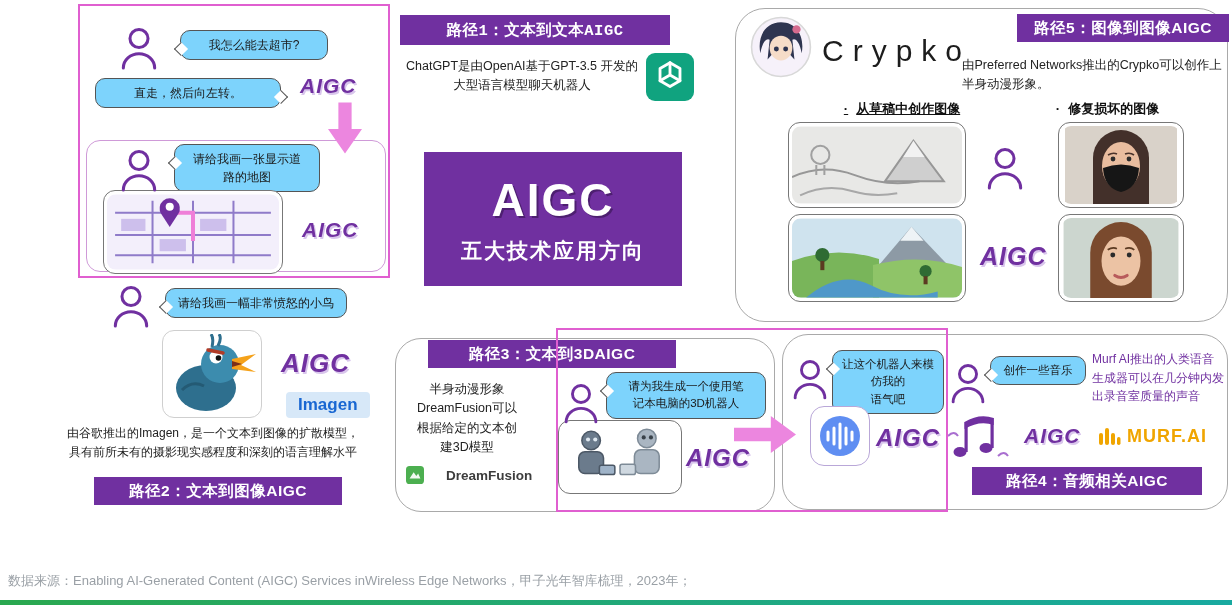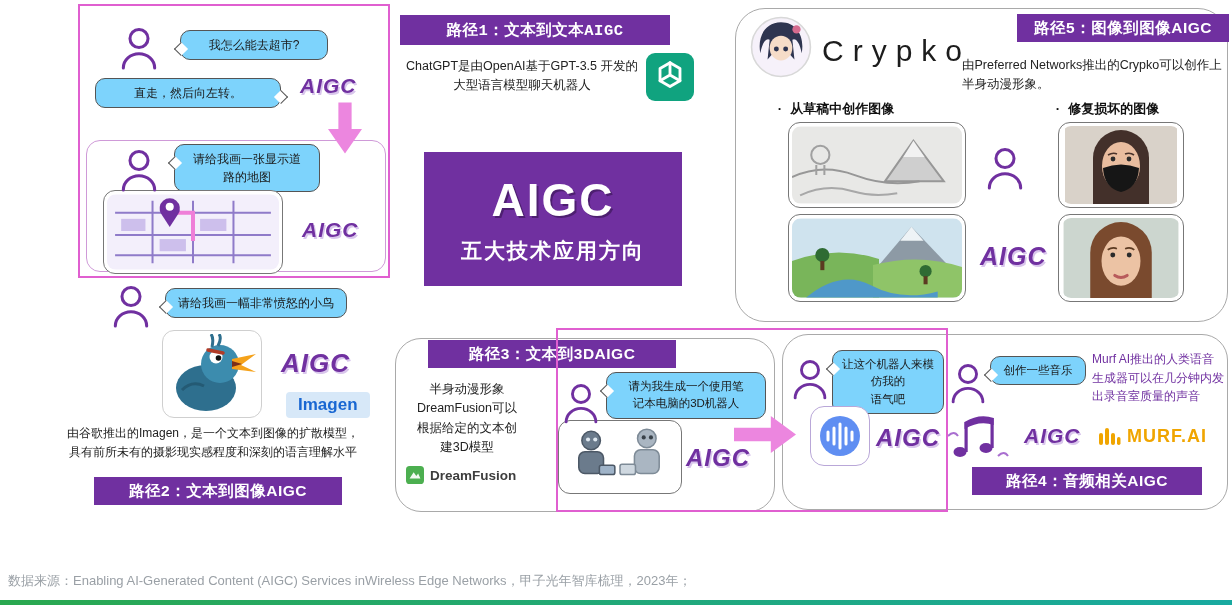--- a/index.html
+++ b/index.html
@@ -41,21 +41,21 @@
                  display:flex; align-items:center; justify-content:center; z-index:3; }
 
   .crypko-text { position:absolute; font-size:30px; font-weight:400; letter-spacing:9px; color:#1c1c1c; z-index:3;text-align:center; }
 
   .feature { position:absolute; font-size:13px; font-weight:700; color:#111; z-index:3; text-align:center; }
   .feature .dot { margin-right:8px; }
 
   .imagen-logo { position:absolute; background:#d7e8f8; border-radius:4px; padding:3px 12px;
                  font-size:17px; font-weight:700; color:#1967d2; z-index:3; }
 
-  .df-logo { position:absolute; display:flex; align-items:center; gap:6px; font-size:13.5px;
+  .df-logo { position:absolute; display:flex; align-items:center; gap:22px; font-size:13.5px;
              font-weight:700; color:#3d3d3d; z-index:3; }
 
   .murf-logo { position:absolute; display:flex; align-items:center; gap:5px; font-size:18px;
                font-weight:800; color:#F0A500; letter-spacing:1px; z-index:3; }
 
   .murf-desc { position:absolute; font-size:12px; color:#7030A0; line-height:1.55; z-index:3; }
 
   .audio-icon-box { position:absolute; width:60px; height:60px; border:1.6px solid #b9a7d8; border-radius:14px;
                     background:#fff; display:flex; align-items:center; justify-content:center; z-index:3; }
 
@@ -251,21 +251,21 @@
   <svg class="abs" style="left:750px; top:16px; z-index:3;" width="62" height="62">
       <use href="#sym-avatar"></use>
     </svg>
   <div class="crypko-text" style="left:822px; top:34px;">Crypko</div>
   <div class="hdr" style="left:1017px; top:14px; width:212px; height:28px;">
       <span>路径5：图像到图像AIGC</span>
     </div>
   <div class="desc pre" style="left:962px; top:56px; width:262px; text-align:left;">由Preferred Networks推出的Crypko可以创作上
 半身动漫形象。</div>
 
-  <div class="feature" style="left:746px; top:100px; width:180px;">
+  <div class="feature" style="left:812px; top:100px; width:180px;text-decoration:underline;">
     <span class="dot">·</span><span>从草稿中创作图像</span>
   </div>
   <div class="feature" style="left:1025px; top:100px; width:165px;">
     <span class="dot">·</span><span>修复损坏的图像</span>
   </div>
 
   <div class="img-bubble tail-r" style="left:788px; top:122px;">
     <svg width="170" height="78">
         <use href="#sym-sketch"></use>
       </svg>

